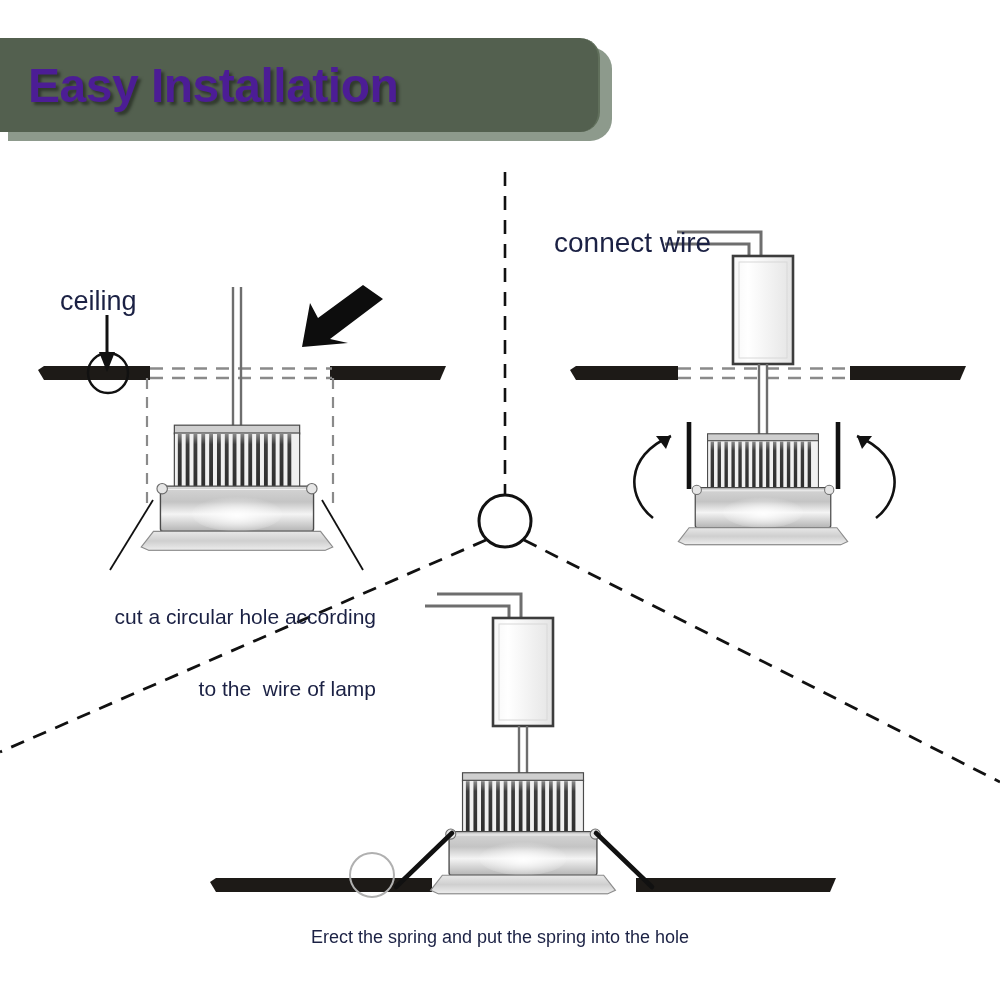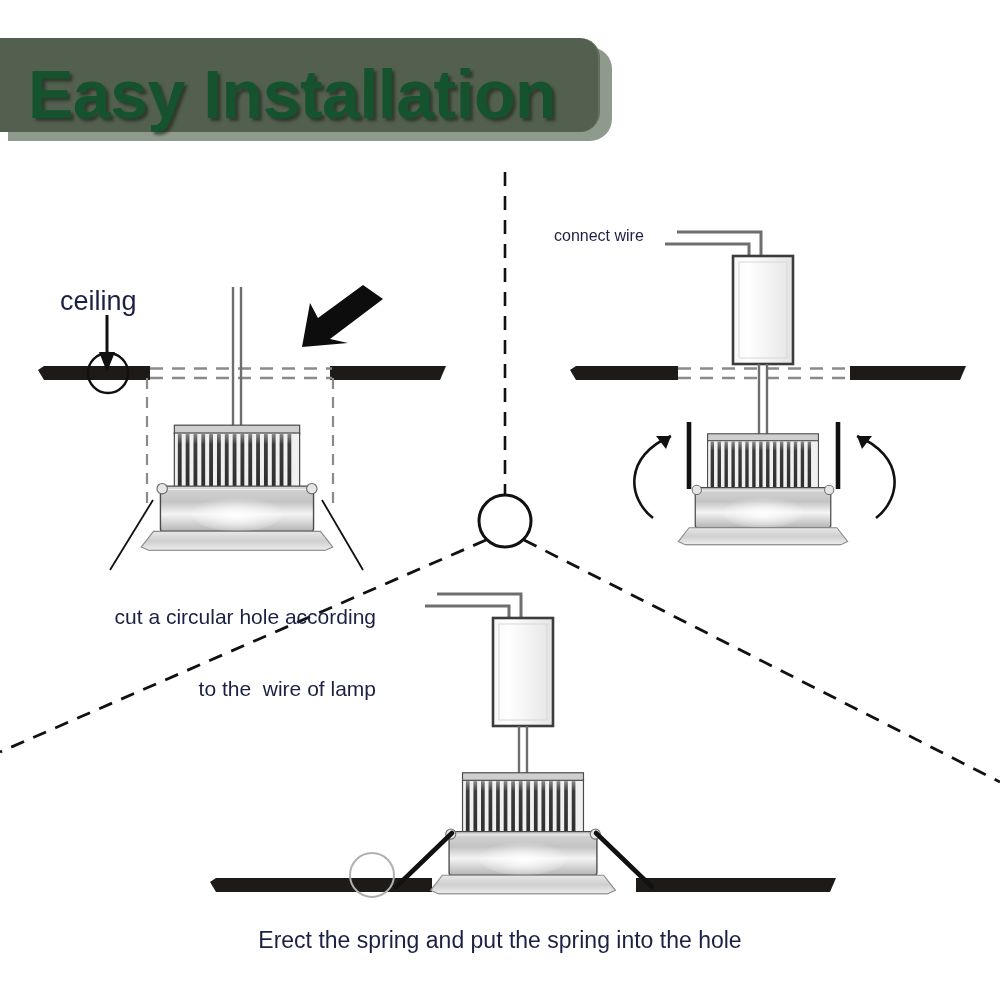--- a/index.html
+++ b/index.html
@@ -50,60 +50,59 @@
     height: 94px;
     background: #53604f;
     border-radius: 0 20px 20px 0;
     box-sizing: border-box;
     border-right: 2px solid #61705c;
   }
   .banner-text {
     position: absolute;
     left: 28px;
     top: 4px;
-    font-size: 68px;
+    font-size: 48px;
     line-height: 88px;
     font-weight: bold;
-    color: #14532d;
+    color: #4c1d95;
     letter-spacing: -0.5px;
     text-shadow: 3px 3px 3px rgba(20,26,18,0.55);
     white-space: nowrap;
     font-family: "Liberation Sans", sans-serif;
-    margin-top: 8px;
   }
 
   
   .dlabel {
     position: absolute;
     color: #1b2144;
     font-family: "Liberation Sans", sans-serif;
     white-space: pre;
   }
   .label-ceiling {
     left: 60px;
     top: 286px;
     font-size: 27px;
   }
   .label-connect-wire {
     left: 554px;
     top: 227px;
-    font-size: 16px;
+    font-size: 28px;
   }
   .caption-hole {
     left: 96px;
     top: 557px;
     font-size: 21px;
     line-height: 24px;
     text-align: right;
     width: 280px;
   }
   .caption-bottom {
     left: 250px;
     top: 927px;
-    font-size: 23px;
+    font-size: 18px;
     width: 500px;
     text-align: center;
   }
 </style>
 </head>
 <body>
 
 <div id="stage">
 
   <div class="banner-wrap">

